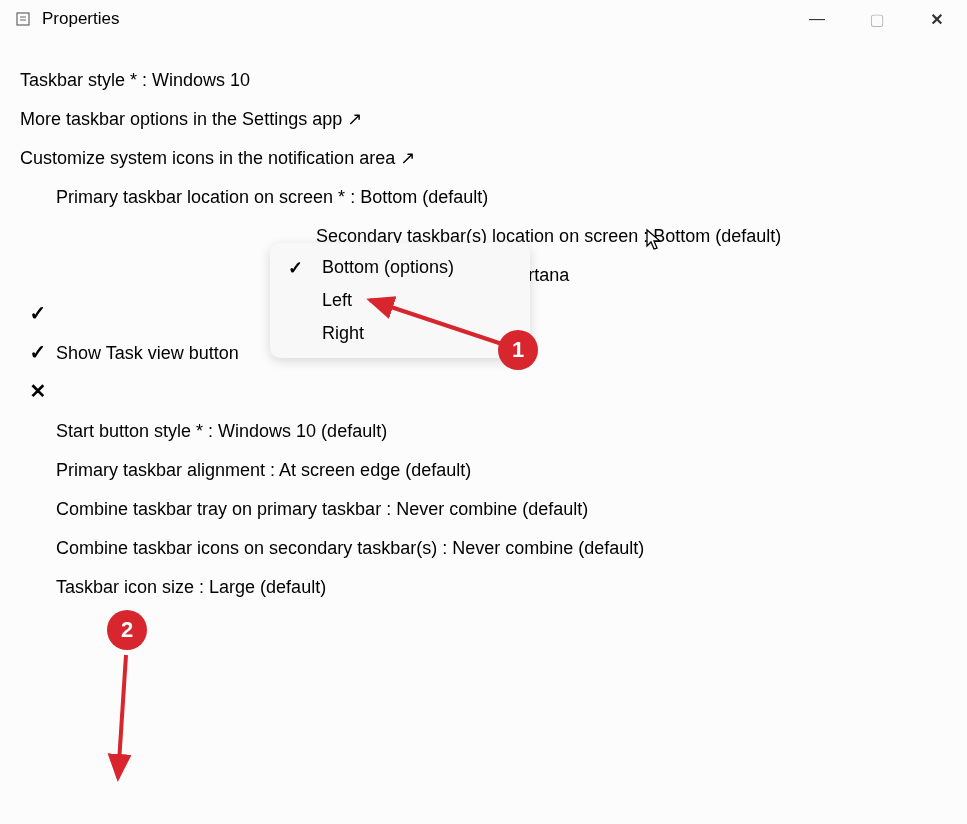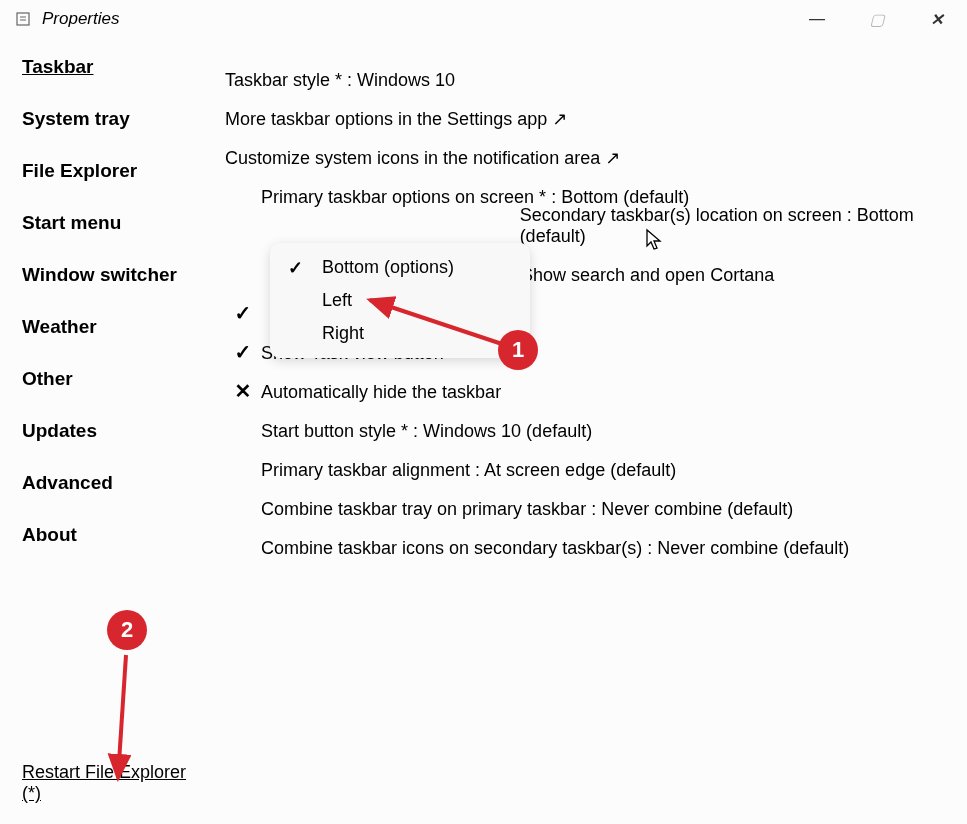--- a/index.html
+++ b/index.html
@@ -11,21 +11,20 @@
     overflow: hidden;
     position: relative;
     font-size: 18px;
     color: #000;
   }
   .titlebar {
     display: flex;
     align-items: center;
     height: 38px;
     padding-left: 14px;
-    font-style: italic;
   }
   .titlebar .app-icon {
     width: 18px; height: 18px;
     margin-right: 10px;
     display: inline-flex;
     align-items: center;
     justify-content: center;
   }
   .titlebar .title { font-size: 17px; }
   .window-controls {
@@ -150,83 +149,73 @@
   </span>
   <span class="title">Properties</span>
   <div class="window-controls">
     <div class="win-btn">—</div>
     <div class="win-btn" style="opacity:.35">▢</div>
     <div class="win-btn" style="font-weight:600">✕</div>
   </div>
 </div>
 
 <div class="content">
-  <div class="sidebar">
-    <div class="side-item active">Taskbar</div>
-    <div class="side-item">System tray</div>
-    <div class="side-item">File Explorer</div>
-    <div class="side-item">Start menu</div>
-    <div class="side-item">Window switcher</div>
-    <div class="side-item">Weather</div>
-    <div class="side-item">Other</div>
-    <div class="side-item">Updates</div>
-    <div class="side-item">Advanced</div>
-    <div class="side-item">About</div>
-    <div class="restart-link">Restart File Explorer (*)</div>
-  </div>
 
   <div class="main">
     <div class="row">
         <span>Taskbar style * : Windows 10</span>
       </div>
     <div class="row">
         <span class="linklike">More taskbar options in the Settings app</span>
       </div>
     <div class="row">
         <span class="linklike">Customize system icons in the notification area</span>
       </div>
     <div class="row">
         <span class="indent"></span>
-        <span>Primary taskbar options on screen * : Bottom (default)</span>
+        <span>Primary taskbar location on screen * : Bottom (default)</span>
       </div>
     <div class="row">
         <span class="indent"></span>
         <span style="padding-left:260px">Secondary taskbar(s) location on screen : Bottom (default)</span>
       </div>
     <div class="row">
         <span class="indent"></span>
         <span style="padding-left:260px">Show search and open Cortana</span>
       </div>
     <div class="row">
         <span class="chk">✓</span>
         <span></span>
       </div>
     <div class="row">
         <span class="chk">✓</span>
         <span>Show Task view button</span>
       </div>
     <div class="row">
         <span class="chk">✕</span>
-        <span>Automatically hide the taskbar</span>
       </div>
     <div class="row">
         <span class="indent"></span>
         <span>Start button style * : Windows 10 (default)</span>
       </div>
     <div class="row">
         <span class="indent"></span>
         <span>Primary taskbar alignment : At screen edge (default)</span>
       </div>
     <div class="row">
         <span class="indent"></span>
         <span>Combine taskbar tray on primary taskbar : Never combine (default)</span>
       </div>
     <div class="row">
         <span class="indent"></span>
         <span>Combine taskbar icons on secondary taskbar(s) : Never combine (default)</span>
+      </div>
+    <div class="row">
+        <span class="indent"></span>
+        <span>Taskbar icon size : Large (default)</span>
       </div>
   </div>
 </div>
 
 <div class="dropdown">
   <div class="dd-item">
     <span class="dd-check">✓</span>
     <span>Bottom (options)</span>
   </div>
   <div class="dd-item">

